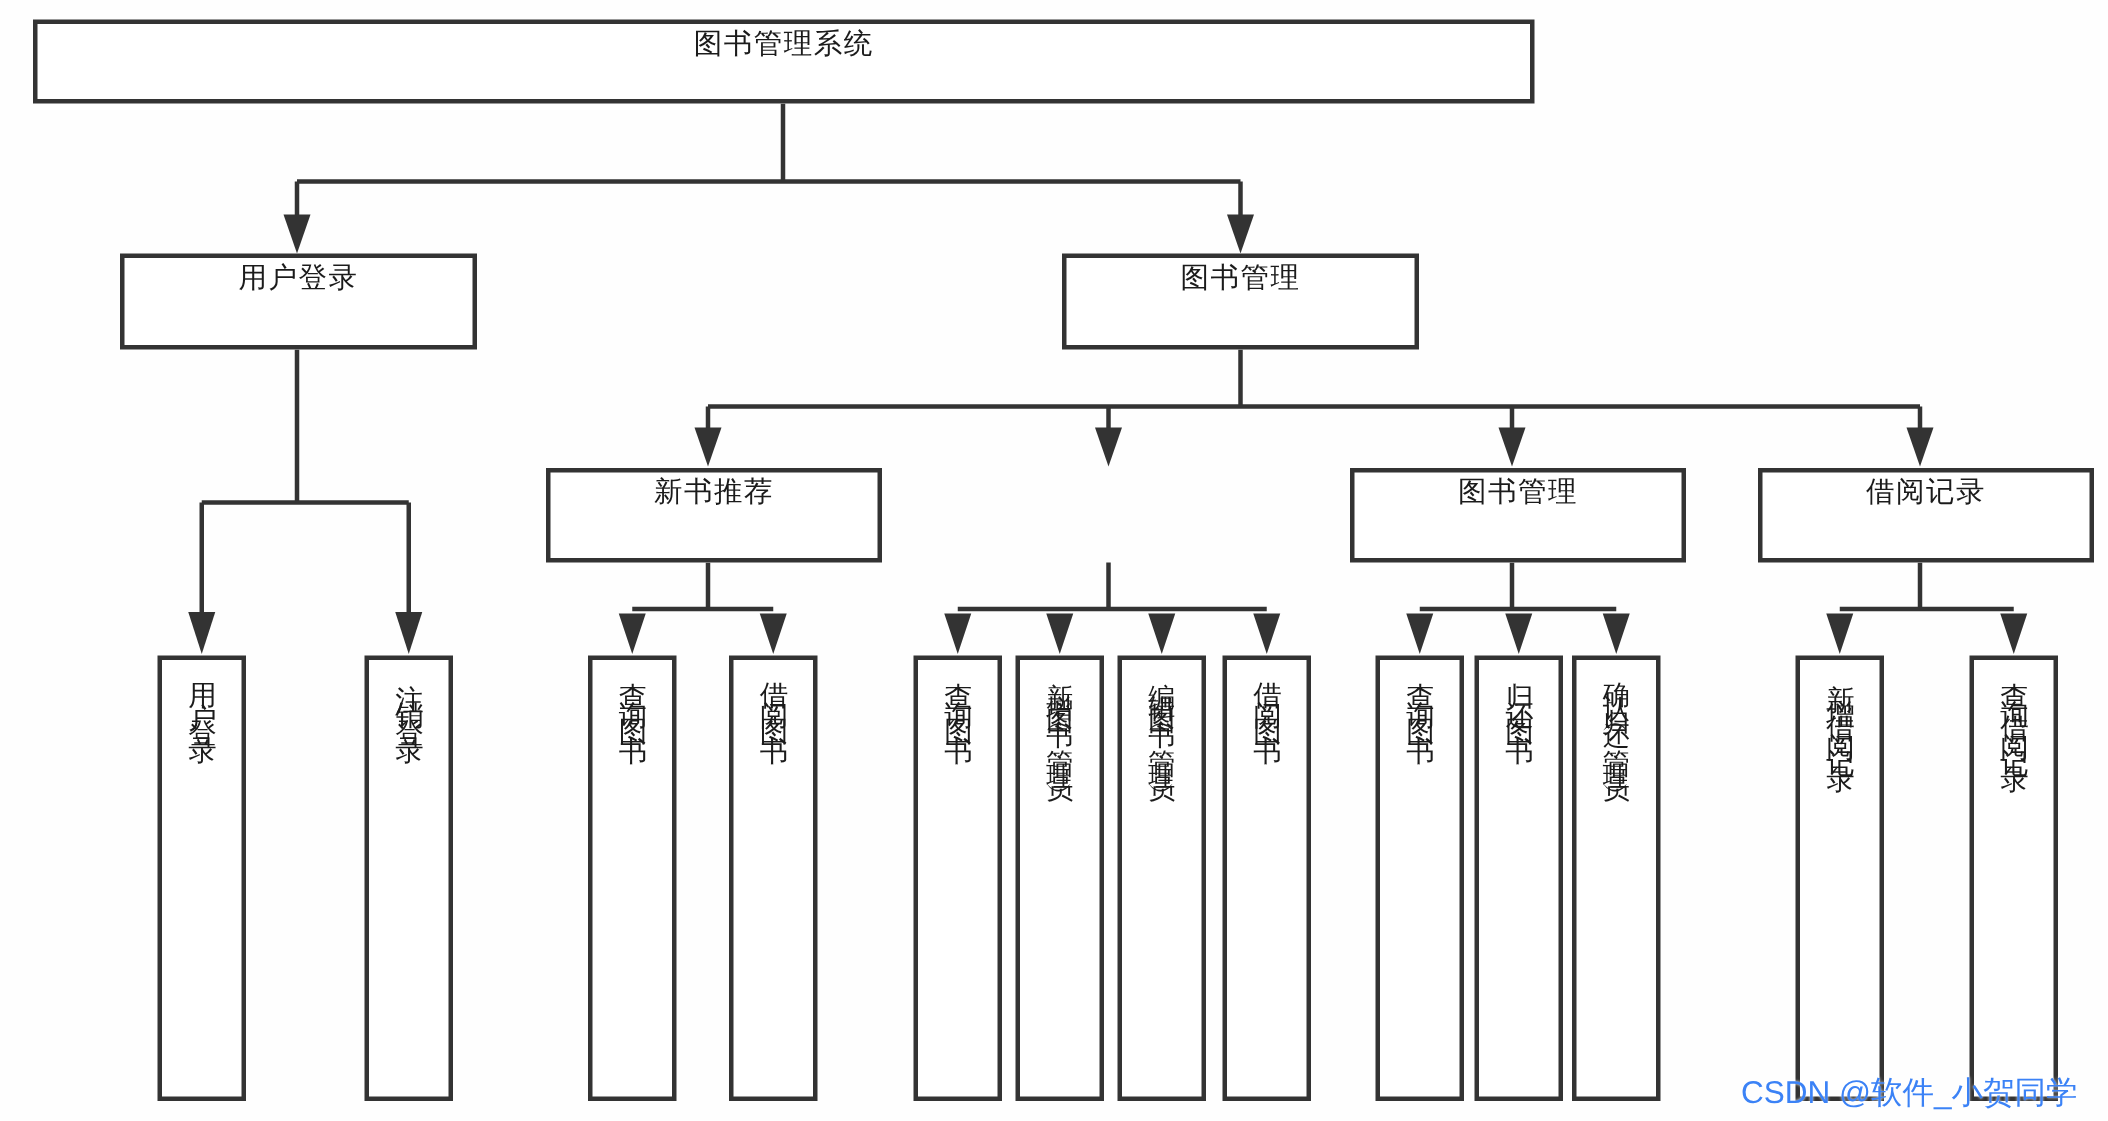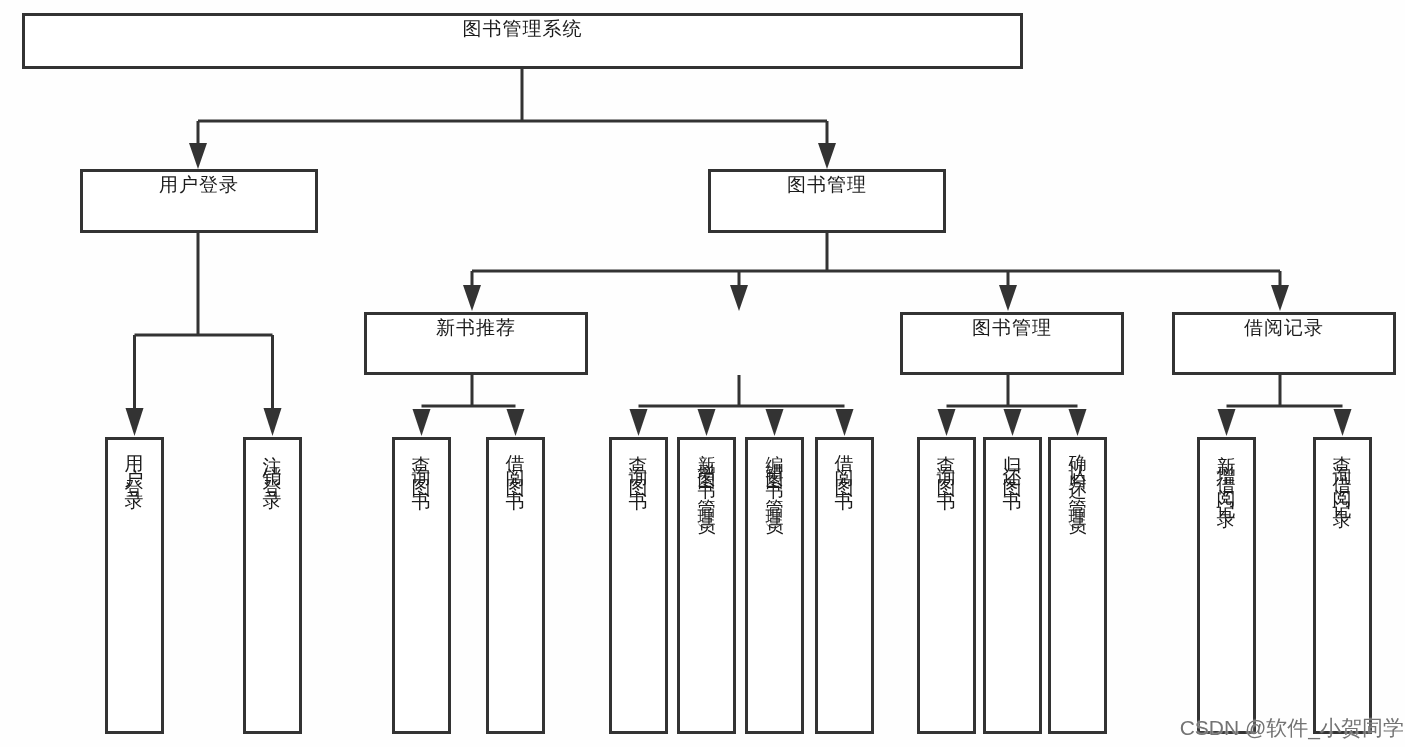--- a/index.html
+++ b/index.html
@@ -42,23 +42,23 @@
   .leaf.long .v-label{letter-spacing:9px;font-size:18px;}
   .leaf.mid .v-label{letter-spacing:11px;}
   .x1{left:105px;}  .x2{left:243px;}
   .x3{left:392px;}  .x4{left:486px;}
   .x5{left:609px;}  .x6{left:677px;}
   .x7{left:745px;}  .x8{left:815px;}
   .x9{left:917px;}  .x10{left:983px;} .x11{left:1048px;}
   .x12{left:1197px;}.x13{left:1313px;}
   .watermark{
     position:absolute;
-    right:1px;bottom:5px;
+    right:20px;bottom:5px;
     font-size:21px;
-    color:#737373;
+    color:#3b82f6;
     text-shadow:0 0 2px #ffffff;
     z-index:5;
     white-space:nowrap;
     margin-top:16px;
   }
 </style>
 </head>
 <body>
 
 <div class="canvas">

